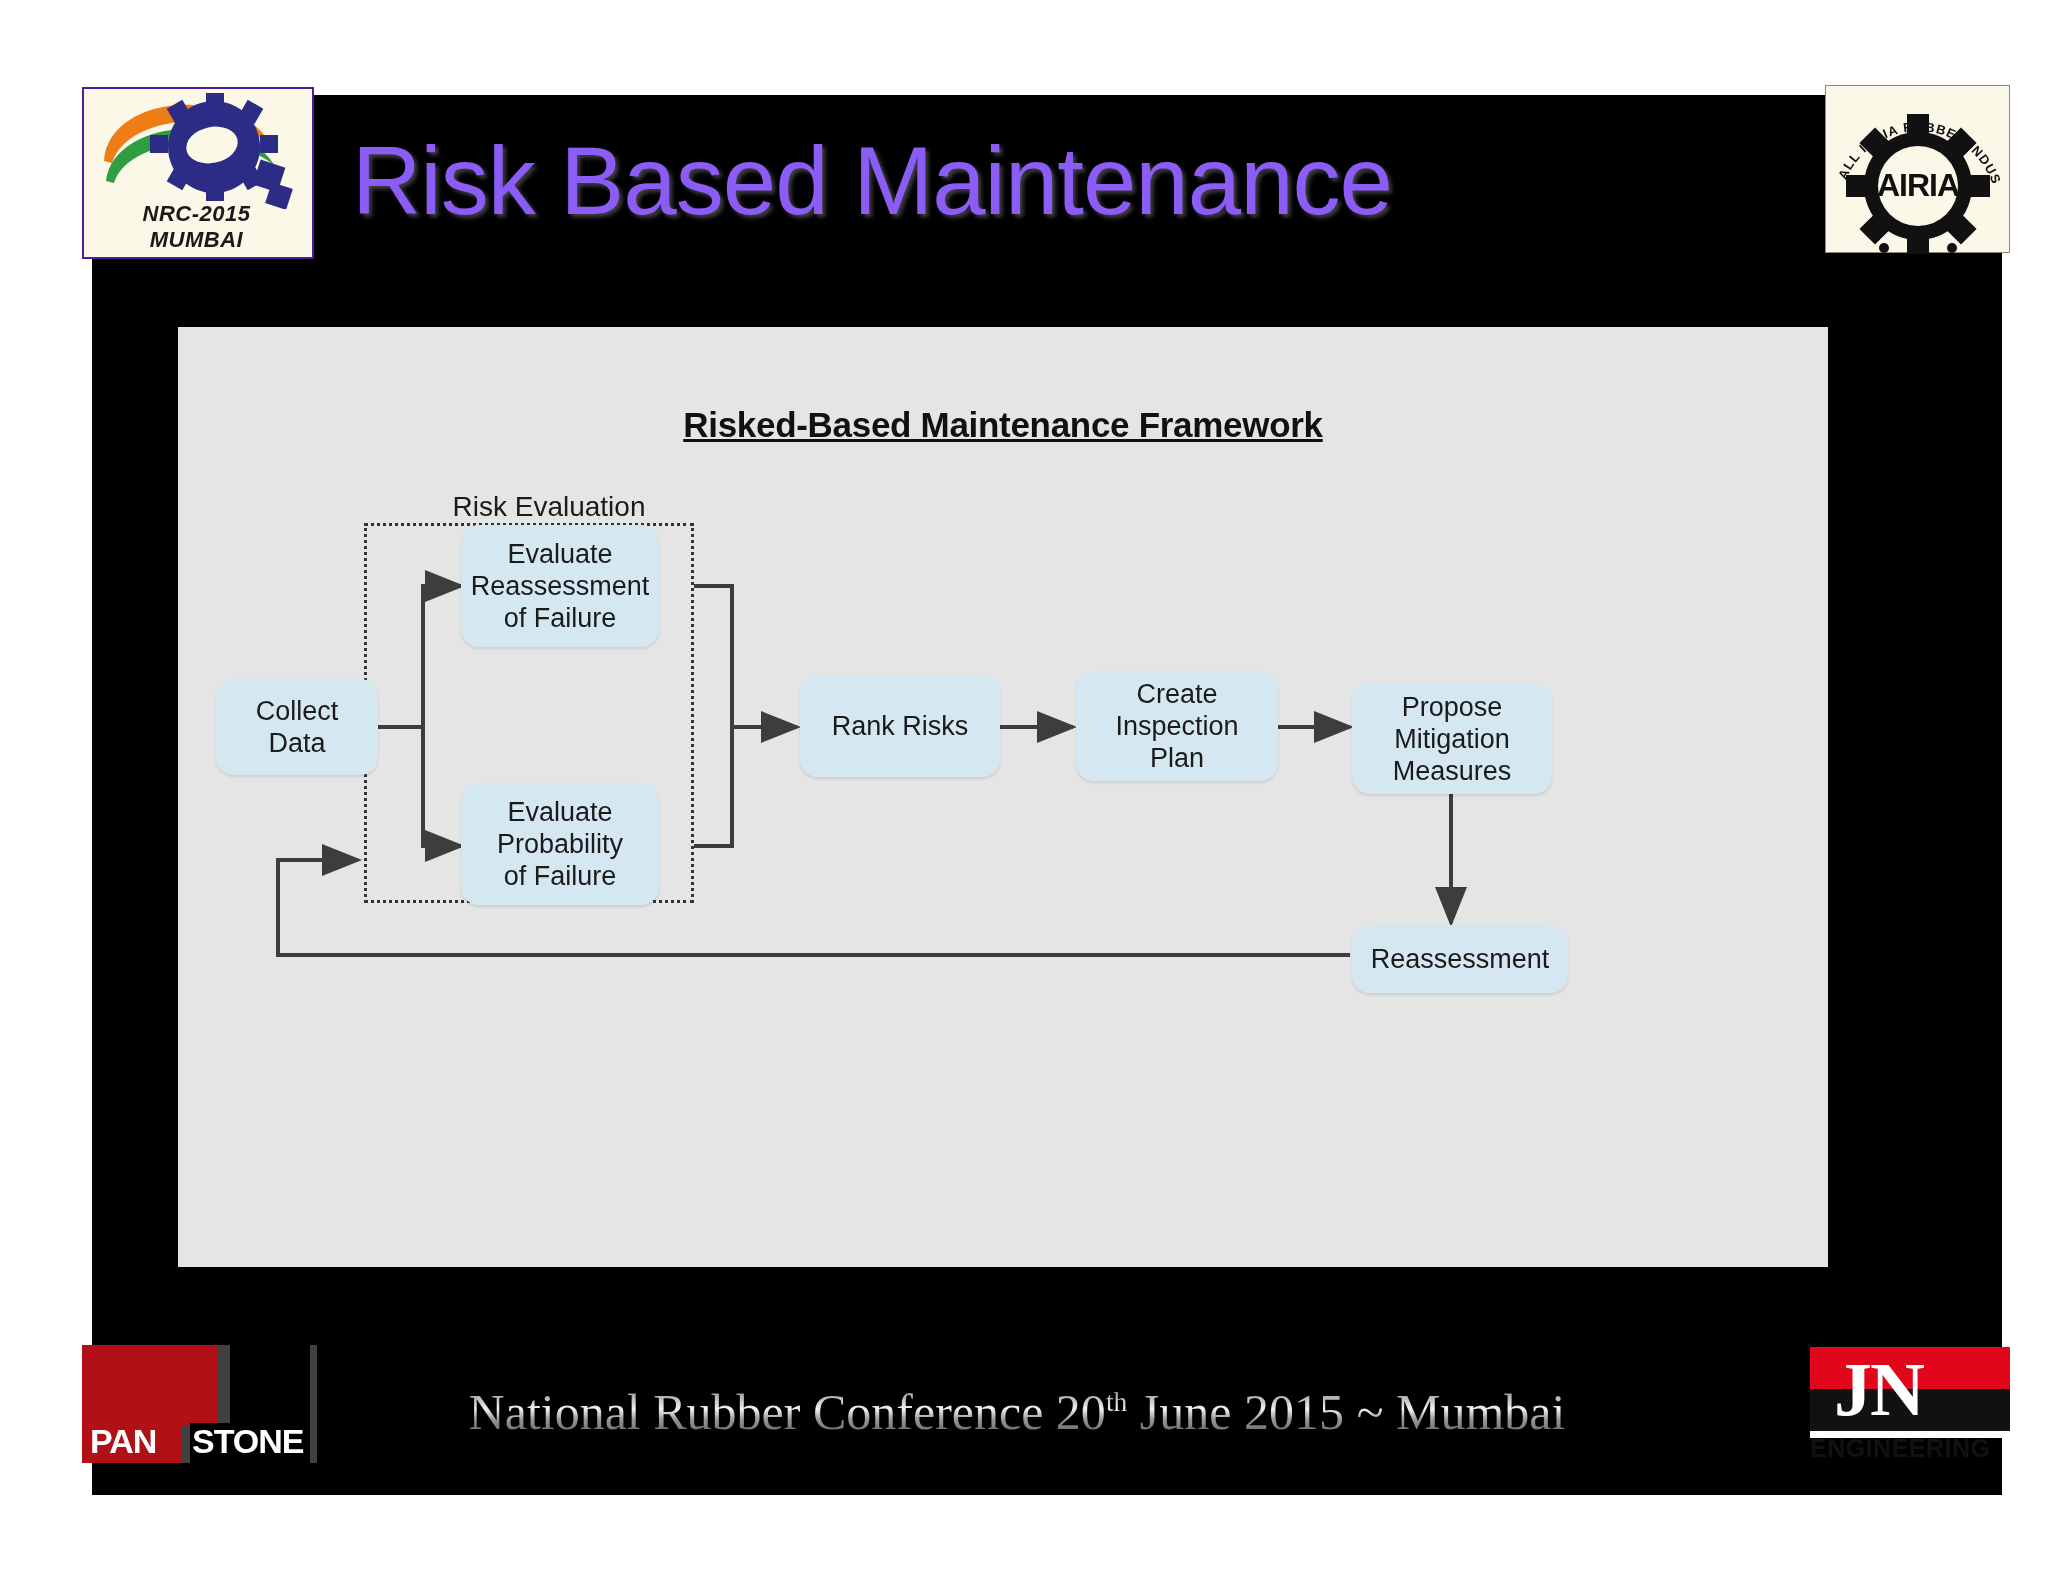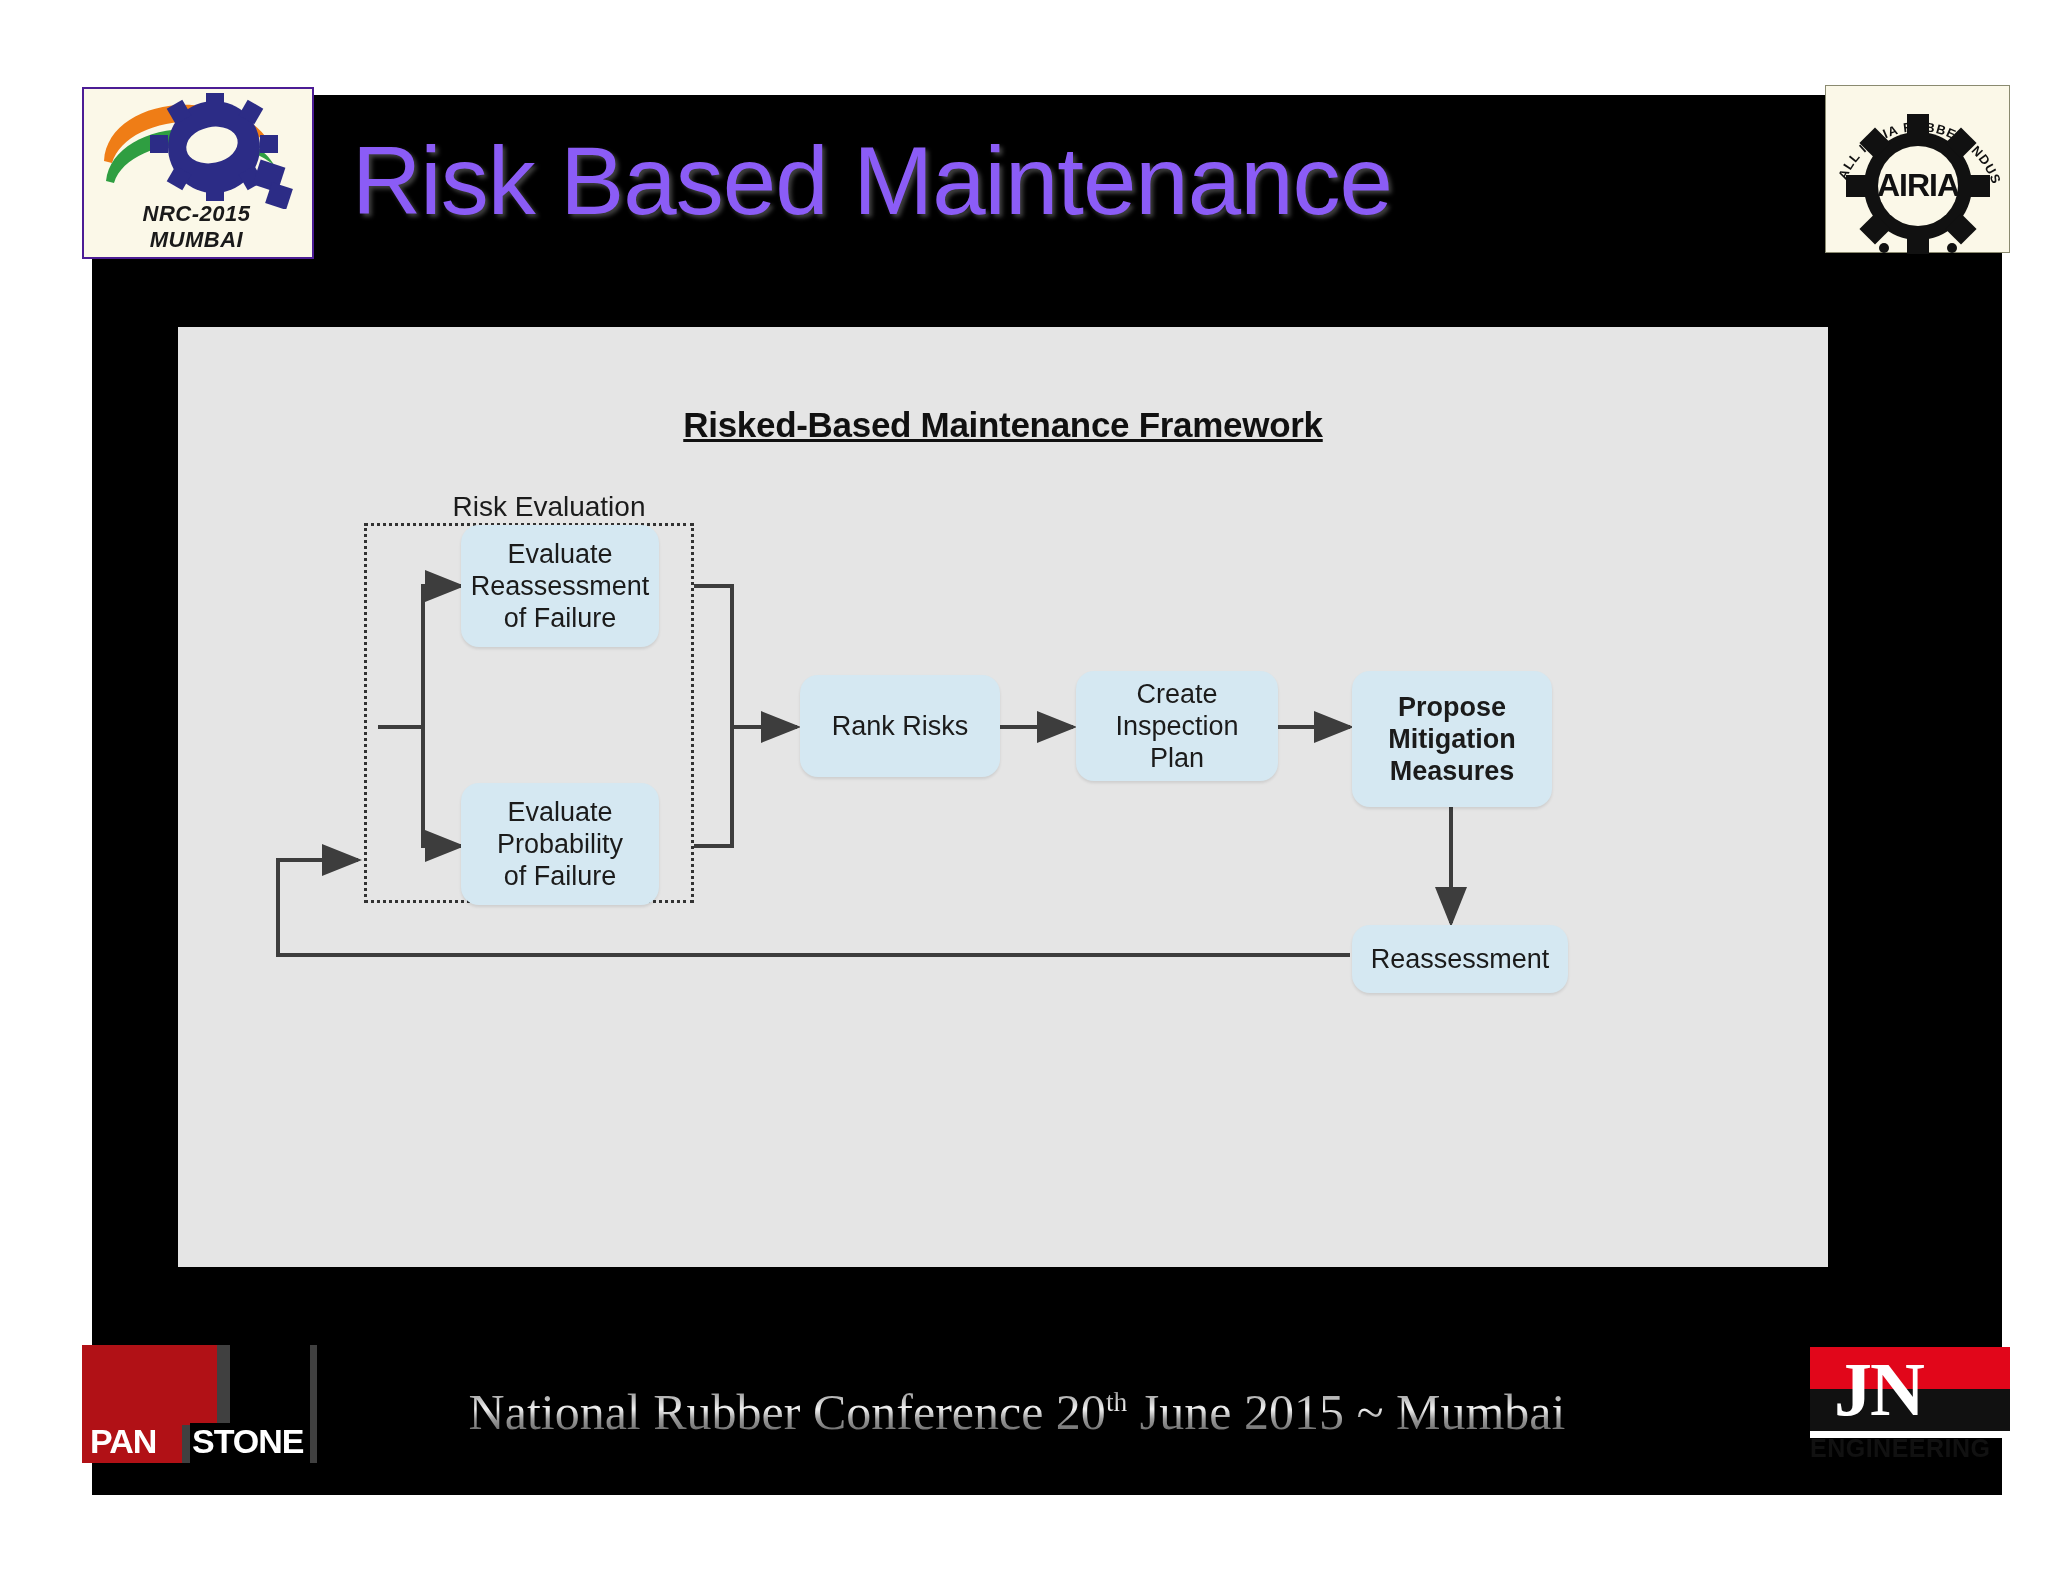--- a/index.html
+++ b/index.html
@@ -171,20 +171,26 @@
           <path d="M 822 400 L 895 400" marker-end="url(#ar)"></path>
 
           <path d="M 1100 400 L 1172 400" marker-end="url(#ar)"></path>
 
           <path d="M 1273 462 L 1273 596" marker-end="url(#ar)"></path>
 
           <path d="M 1172 628 L 100 628 L 100 533 L 180 533" marker-end="url(#ar)"></path>
         </g>
       </svg>
 
+      <div class="node" style="left:38px;top:352px;width:162px;height:96px;">
+        <div>
+          <span>Collect</span><br>
+          <span>Data</span>
+        </div>
+      </div>
 
       <div class="node" style="left:283px;top:198px;width:198px;height:122px;">
         <div>
           <span>Evaluate</span><br>
           <span>Reassessment</span><br>
           <span>of Failure</span>
         </div>
       </div>
 
       <div class="node" style="left:283px;top:456px;width:198px;height:122px;">
@@ -200,21 +206,21 @@
           <span>Create</span><br>
           <span>Inspection</span><br>
           <span>Plan</span>
         </div>
       </div>
 
       <div class="node" style="left:622px;top:348px;width:200px;height:102px;">
         <span>Rank Risks</span>
       </div>
 
-      <div class="node" style="left:1174px;top:344px;width:200px;height:136px;font-weight:bold;">
+      <div class="node" style="left:1174px;top:356px;width:200px;height:111px;">
         <div>
           <span>Propose</span><br>
           <span>Mitigation</span><br>
           <span>Measures</span>
         </div>
       </div>
 
       <div class="node" style="left:1174px;top:598px;width:216px;height:68px;">
         <span>Reassessment</span>
       </div>

